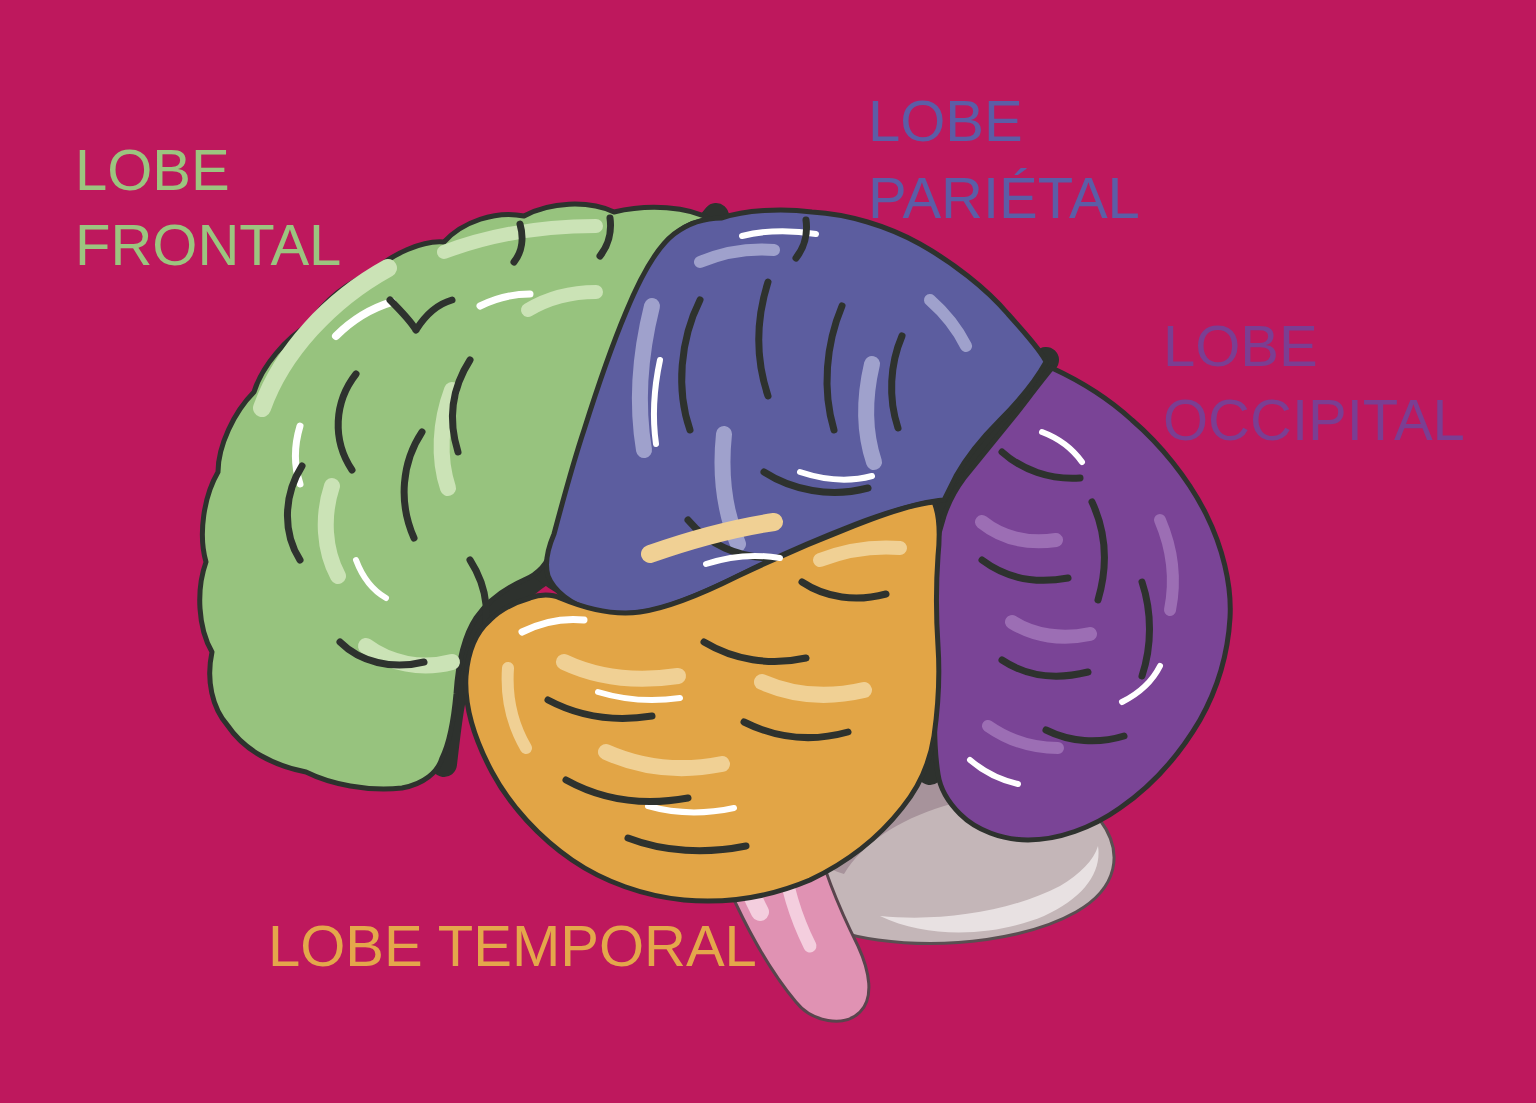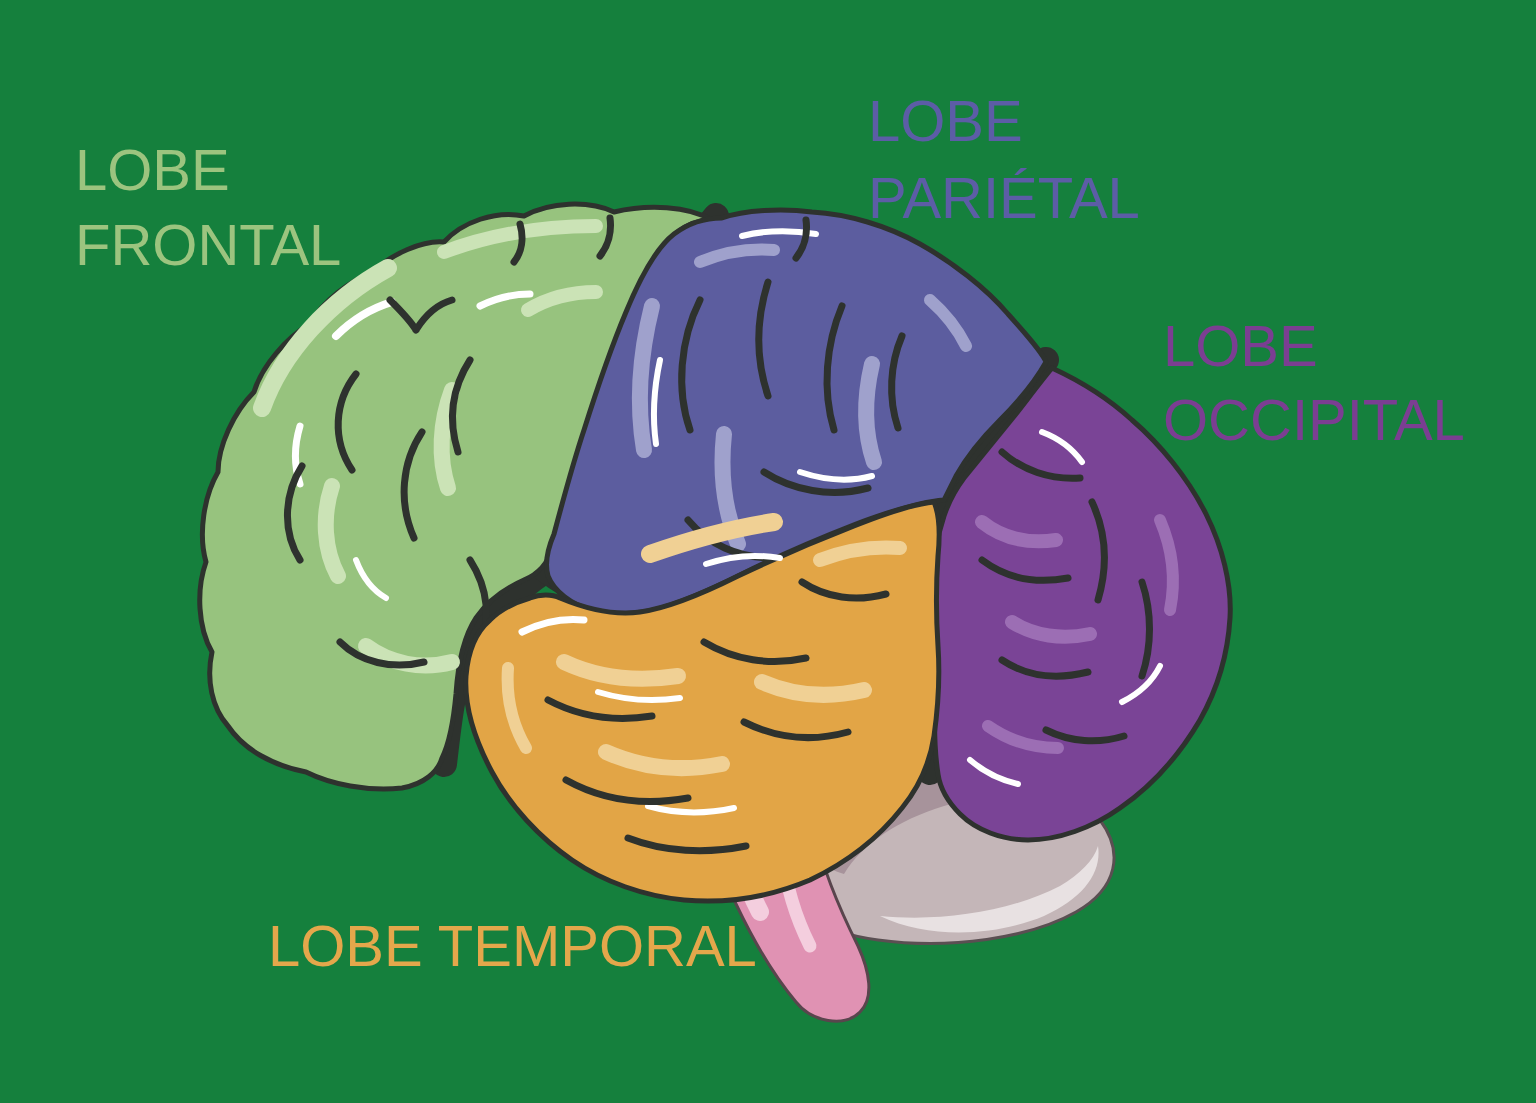--- a/index.html
+++ b/index.html
@@ -1,20 +1,20 @@
 <!DOCTYPE html>
 <html><head>
 <meta charset="utf-8">
 <style>
   html, body { margin: 0; padding: 0; background: #ffffff; }
   .stage {
     position: relative;
     width: 1536px;
     height: 1103px;
-    background: #15803d;
+    background: #be185d;
     overflow: hidden;
     font-family: "Liberation Sans", sans-serif;
   }
   .stage svg { position: absolute; left: 0; top: 0; }
   text.diagram-label {
     font-family: "Liberation Sans", sans-serif;
     font-weight: 400;
     letter-spacing: 0px;
   }
 </style>

